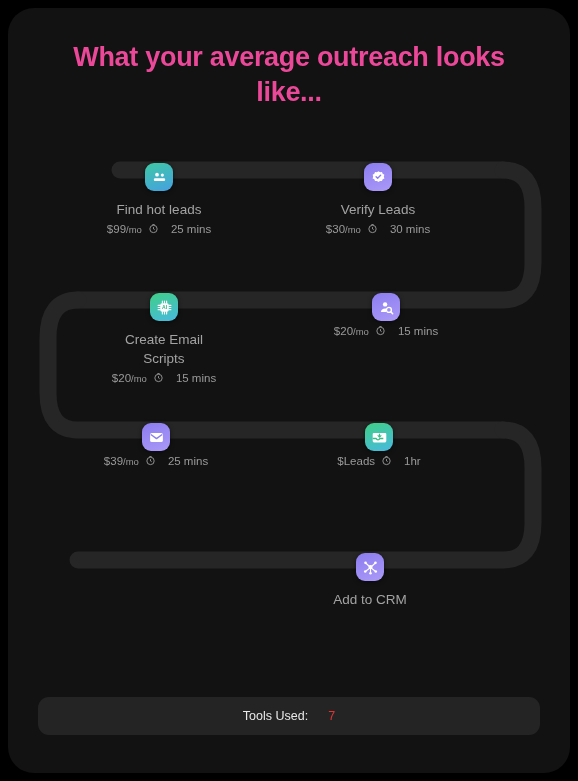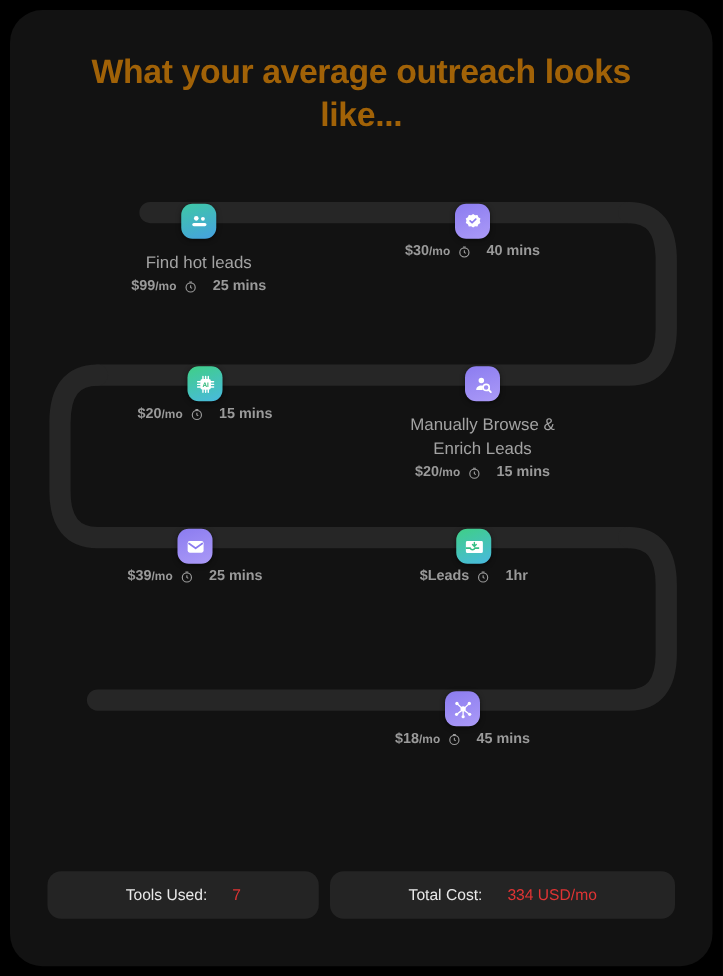--- a/index.html
+++ b/index.html
@@ -15,21 +15,21 @@
     width:562px; height:765px;
     background:#121212;
     border-radius:26px;
     overflow:hidden;
   }
   #title {
     position:absolute;
     left:40px; top:32px;
     width:482px;
     text-align:center;
-    color:#a16207;
+    color:#ec4899;
     font-size:27px;
     font-weight:bold;
     line-height:1.28;
     letter-spacing:-0.3px;
   }
 
   
   #track { position:absolute; left:0; top:0; width:562px; height:765px; }
 
   
@@ -50,25 +50,24 @@
     line-height:1.42;
     font-weight:400;
     white-space:pre-line;
   }
   .step .meta {
     margin-top:4px;
     display:flex; align-items:center; justify-content:center;
     gap:6px;
     color:#9a9a9a;
     font-size:11.5px;
-    font-weight:bold;
   }
   .step .meta .price { letter-spacing:0; }
   .step .meta .price .u { font-size:9.5px; }
-  .step .meta .dur { display:flex; align-items:center; gap:12px; }
+  .step .meta .dur { display:flex; gap:12px; }
 
   
   #stats {
     position:absolute;
     left:30px; bottom:38px;
     width:502px;
     display:flex;
     justify-content:space-between;
     gap:9px;
   }
@@ -127,43 +126,46 @@
       </div>
     </div>
 
     <div class="step" style="left:370px; top:155px;">
       <div class="ic" style="background:linear-gradient(160deg,#8b7cf0,#ab9af7);">
         <svg width="17" height="17" viewBox="0 0 24 24" fill="#fff">
           <path d="M12 3l2.2 1.6 2.7-.3 1 2.5 2.4 1.3-.8 2.6.8 2.6-2.4 1.3-1 2.5-2.7-.3L12 18.4l-2.2-1.6-2.7.3-1-2.5-2.4-1.3.8-2.6-.8-2.6 2.4-1.3 1-2.5 2.7.3z"></path>
           <path d="M8.6 10.8l2.2 2.2 4.2-4.2" stroke="#8b7cf0" stroke-width="1.9" fill="none" stroke-linecap="round" stroke-linejoin="round"></path>
         </svg>
       </div>
+      <div class="lbl">Verify Leads</div>
       <div class="meta">
         <span class="price"><span>$30</span><span class="u">/mo</span></span>
         <span class="dur">
           <svg width="11" height="11" viewBox="0 0 24 24" fill="none" stroke="#9a9a9a" stroke-width="2">
             <circle cx="12" cy="13" r="8"></circle>
               <path d="M12 9v4l2.5 1.6"></path>
               <path d="M9.5 3.5h5"></path>
           </svg>
-          <span>40 mins</span>
+          <span>30 mins</span>
         </span>
       </div>
     </div>
 
     <div class="step" style="left:156px; top:285px;">
       <div class="ic" style="background:linear-gradient(160deg,#3fcf86,#49b9e0);">
         <svg width="17" height="17" viewBox="0 0 24 24" fill="#fff">
           <rect x="6" y="6" width="12" height="12" rx="2.4"></rect>
           <g stroke="#fff" stroke-width="1.6" stroke-linecap="round">
             <path d="M9 3v3M12 3v3M15 3v3M9 18v3M12 18v3M15 18v3M3 9h3M3 12h3M3 15h3M18 9h3M18 12h3M18 15h3"></path>
           </g>
           <text x="12" y="14.6" font-size="7.2" font-family="Liberation Sans, sans-serif" font-weight="bold" fill="#2fb87a" text-anchor="middle">AI</text>
         </svg>
       </div>
+      <div class="lbl">Create Email
+Scripts</div>
       <div class="meta">
         <span class="price"><span>$20</span><span class="u">/mo</span></span>
         <span class="dur">
           <svg width="11" height="11" viewBox="0 0 24 24" fill="none" stroke="#9a9a9a" stroke-width="2">
             <circle cx="12" cy="13" r="8"></circle>
               <path d="M12 9v4l2.5 1.6"></path>
               <path d="M9.5 3.5h5"></path>
           </svg>
           <span>15 mins</span>
         </span>
@@ -172,22 +174,20 @@
 
     <div class="step" style="left:378px; top:285px;">
       <div class="ic" style="background:linear-gradient(160deg,#8b7cf0,#ab9af7);">
         <svg width="17" height="17" viewBox="0 0 24 24" fill="#fff">
           <circle cx="10" cy="7.6" r="3.1"></circle>
           <path d="M4.2 18.4c0-3.2 2.6-5.1 5.8-5.1 1.1 0 2.1.2 2.9.6-.9.8-1.4 2-1.4 3.2 0 .5.1 1 .2 1.3z"></path>
           <circle cx="15.4" cy="15.4" r="3.5" fill="none" stroke="#fff" stroke-width="1.9"></circle>
           <path d="M18.1 18.1l2.6 2.6" stroke="#fff" stroke-width="2.1" stroke-linecap="round"></path>
         </svg>
       </div>
-      <div class="lbl">Manually Browse &amp;
-Enrich Leads</div>
       <div class="meta">
         <span class="price"><span>$20</span><span class="u">/mo</span></span>
         <span class="dur">
           <svg width="11" height="11" viewBox="0 0 24 24" fill="none" stroke="#9a9a9a" stroke-width="2">
             <circle cx="12" cy="13" r="8"></circle>
               <path d="M12 9v4l2.5 1.6"></path>
               <path d="M9.5 3.5h5"></path>
           </svg>
           <span>15 mins</span>
         </span>
@@ -243,39 +243,25 @@
             <path d="M12 12L5.6 6M12 12l6.4-6M12 12v7M12 12L5.6 17M12 12l6.4 5"></path>
           </g>
           <circle cx="12" cy="11.4" r="3"></circle>
           <circle cx="5" cy="5.4" r="1.9"></circle>
             <circle cx="19" cy="5.4" r="1.9"></circle>
           <circle cx="4.6" cy="17.6" r="1.8"></circle>
             <circle cx="19.4" cy="17.6" r="1.8"></circle>
           <circle cx="12" cy="20.2" r="1.8"></circle>
         </svg>
       </div>
-      <div class="meta">
-        <span class="price"><span>$18</span><span class="u">/mo</span></span>
-        <span class="dur">
-          <svg width="11" height="11" viewBox="0 0 24 24" fill="none" stroke="#9a9a9a" stroke-width="2">
-            <circle cx="12" cy="13" r="8"></circle>
-              <path d="M12 9v4l2.5 1.6"></path>
-              <path d="M9.5 3.5h5"></path>
-          </svg>
-          <span>45 mins</span>
-        </span>
-      </div>
+      <div class="lbl">Add to CRM</div>
     </div>
 
   </div>
 
   <div id="stats">
     <div class="pill">
       <span>Tools Used:</span>
       <span class="v">7</span>
     </div>
-    <div class="pill">
-      <span>Total Cost:</span>
-      <span class="v">334 USD/mo</span>
-    </div>
   </div>
 
 </div>
 
 </body></html>

